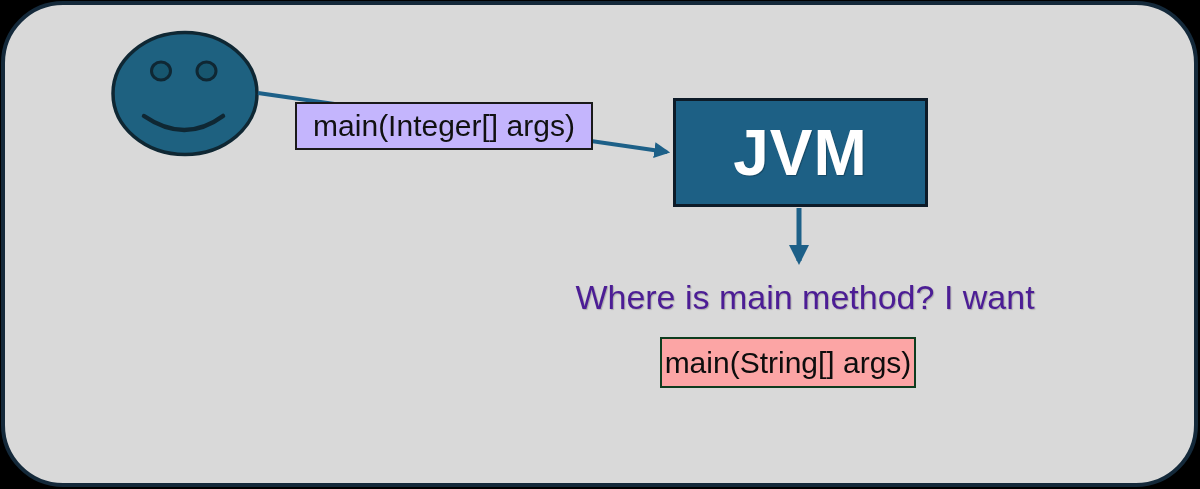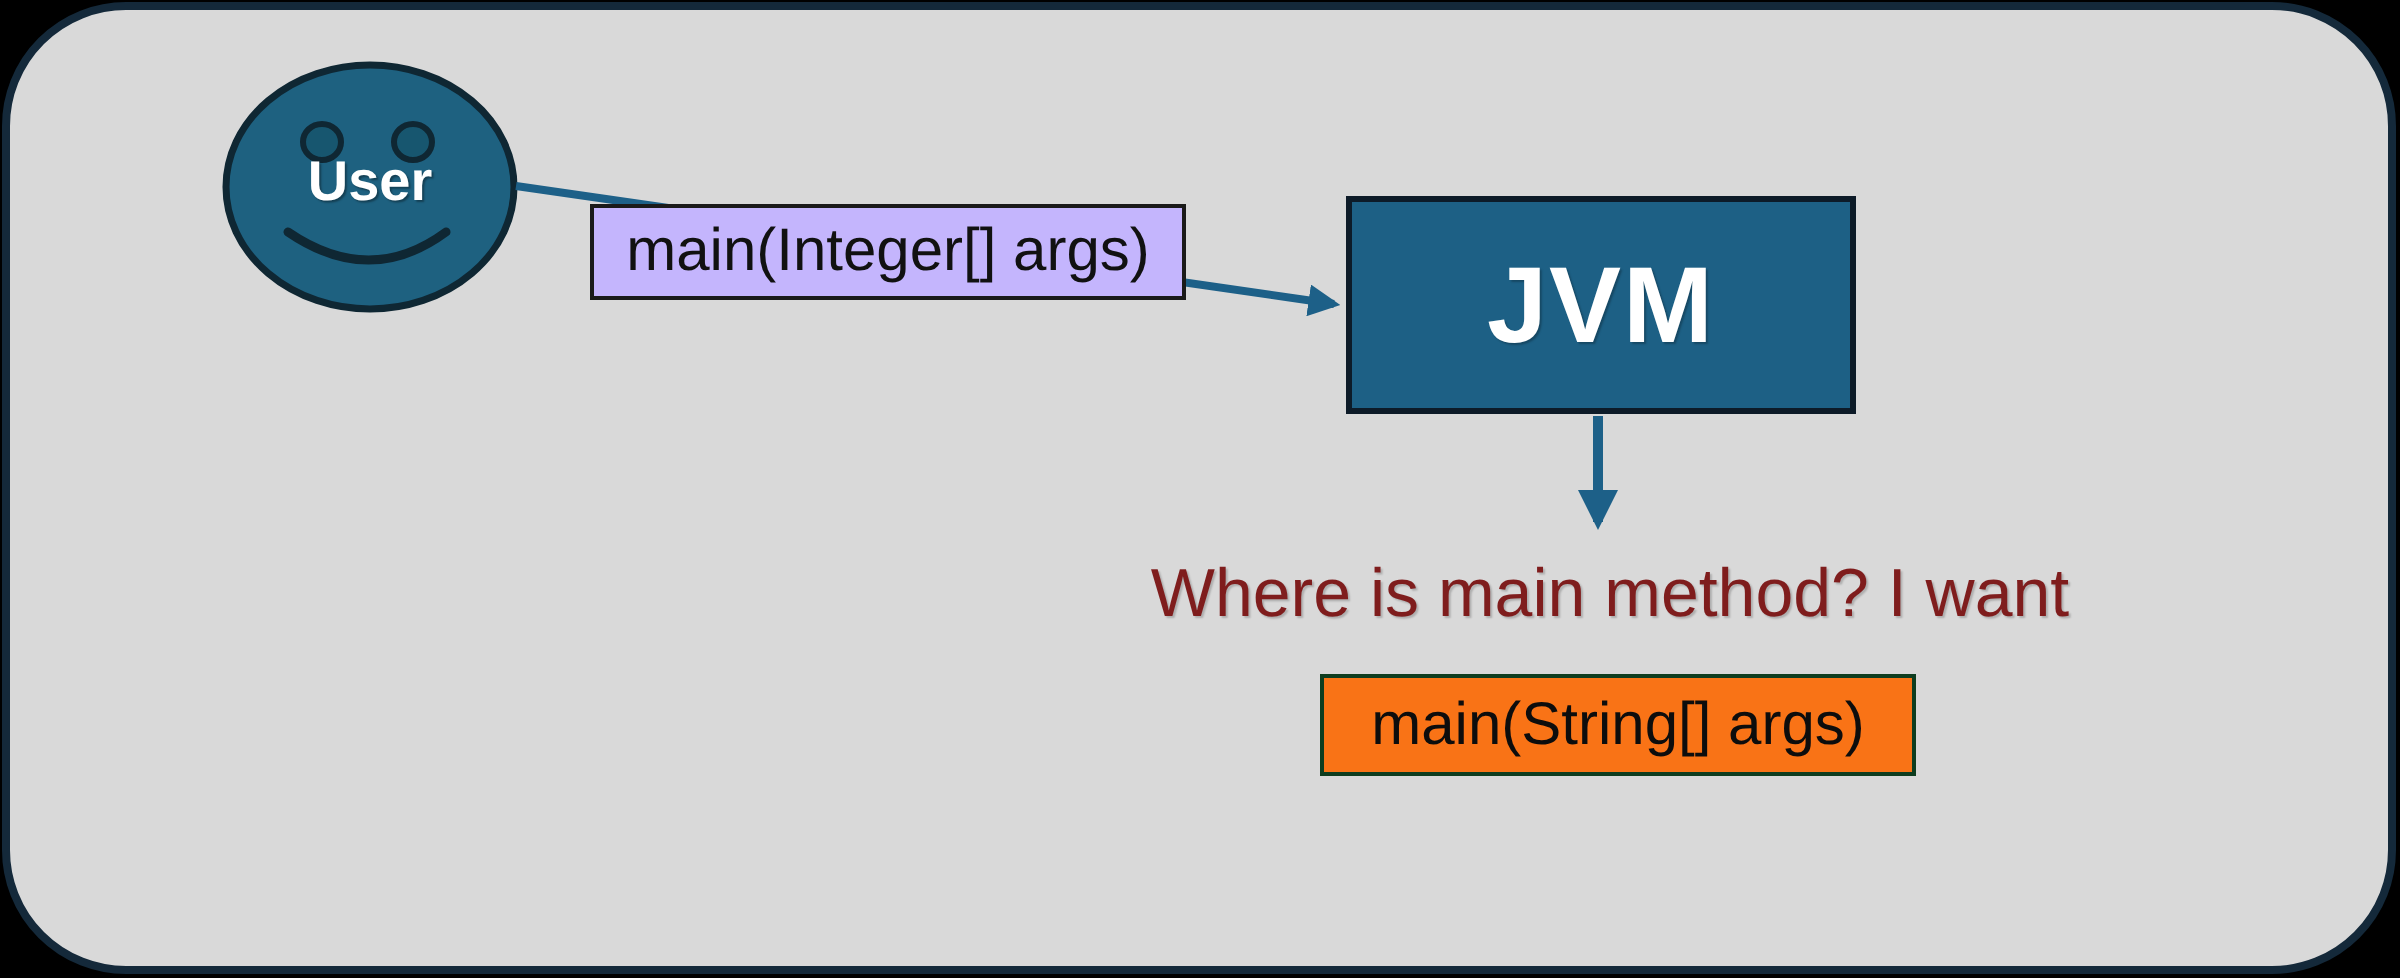--- a/index.html
+++ b/index.html
@@ -43,37 +43,37 @@
     display: flex; align-items: center; justify-content: center;
     font-size: 30px;
     color: #111111;
   }
   .jvm-box {
     left: 668px; top: 93px;
     width: 255px; height: 109px;
     background: #1d6085;
     border: 3px solid #0d1b28;
     display: flex; align-items: center; justify-content: center;
-    font-size: 54px;
+    font-size: 64px;
     font-weight: bold;
     color: #ffffff;
     letter-spacing: 1px;
     text-shadow: 1px 1px 1px rgba(0,0,0,0.25);
   }
   .question {
     left: 540px; top: 273px; width: 520px;
     text-align: center;
     font-size: 34px;
-    color: #7f1d1d;
+    color: #4c1d95;
     text-shadow: 1px 1px 1px rgba(0,0,0,0.2);
   }
   .expected-box {
     left: 655px; top: 332px;
-    width: 298px; height: 51px;
-    background: #f97316;
+    width: 256px; height: 51px;
+    background: #fca5a5;
     border: 2px solid #0e3d1f;
     display: flex; align-items: center; justify-content: center;
     font-size: 30px;
     color: #0d0d0d;
   }
 </style>
 </head>
 <body>
 
 <div class="stage">
@@ -98,21 +98,20 @@
   </svg>
 
   <div class="abs call-box">
     <span>main(Integer[] args)</span>
   </div>
 
   <div class="abs jvm-box">
     <span>JVM</span>
   </div>
 
-  <div class="abs user-label">User</div>
 
   <div class="abs question">Where is main method? I want</div>
 
   <div class="abs expected-box">
     <span>main(String[] args)</span>
   </div>
 
 </div>
 
 </body></html>

